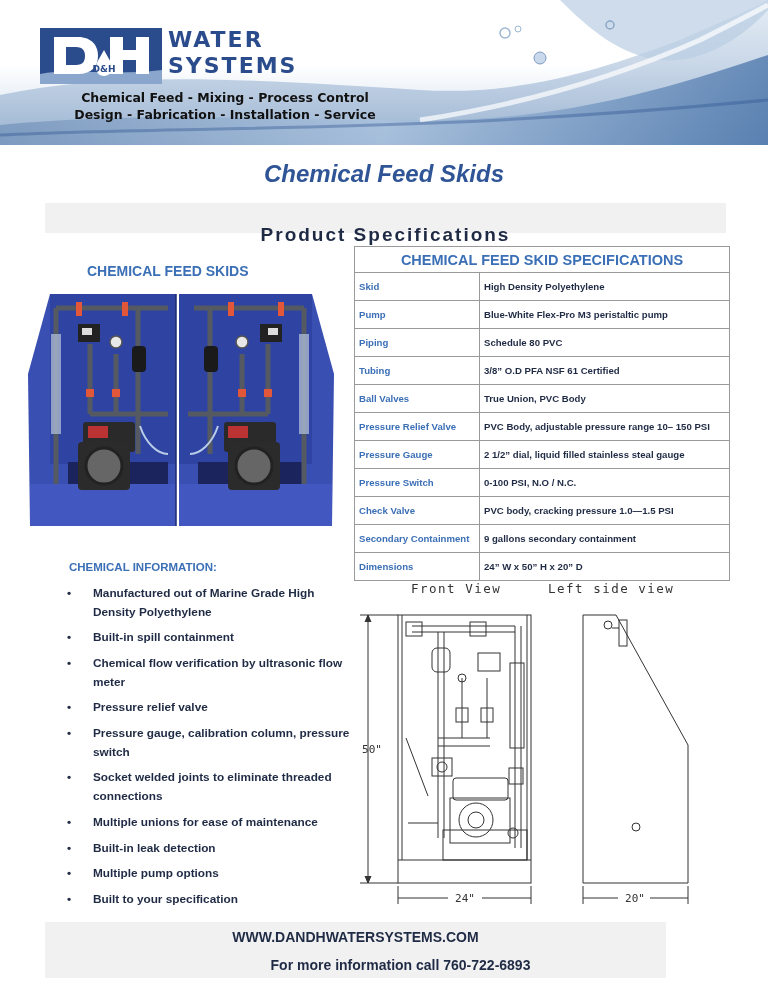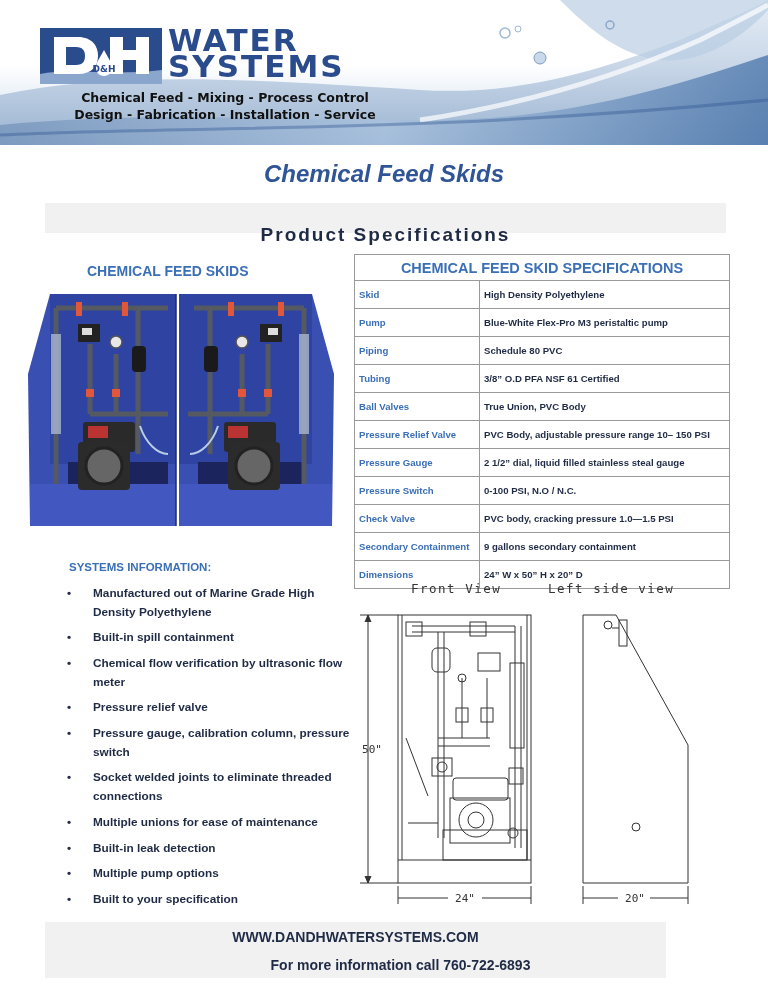--- a/index.html
+++ b/index.html
@@ -6,39 +6,39 @@
   html, body { width: 768px; height: 994px; background: #ffffff; overflow: hidden; }
   body { position: relative; font-family: "Liberation Sans", sans-serif; color: #1f2a44; }
 
   
   .banner { position: absolute; left: 0; top: 0; width: 768px; height: 145px; overflow: hidden;
     background: linear-gradient(180deg, #ffffff 0%, #ffffff 45%, #e6eef6 70%, #c9d9ea 100%); }
   .banner-wave { position: absolute; left: 0; top: 0; width: 768px; height: 145px; }
   .logo { position: absolute; left: 40px; top: 28px; }
   .logo-dh { position: absolute; left: 0; top: 0; width: 122px; height: 56px; }
   .logo-word { position: absolute; left: 128px; top: -1px; font-family: "DejaVu Sans", sans-serif;
-    font-weight: bold; color: #2b4c8c; font-size: 31px; line-height: 26px; letter-spacing: 2px; }
+    font-weight: bold; color: #2b4c8c; font-size: 22px; line-height: 26px; letter-spacing: 2px; }
   .tagline { position: absolute; left: 60px; width: 330px; text-align: center;
     font-family: "DejaVu Sans", sans-serif; font-weight: bold; font-size: 12.5px; color: #111; }
   .tag1 { top: 90px; }
   .tag2 { top: 107px; }
 
   
   .main-title { position: absolute; left: 0; top: 160px; width: 768px; text-align: center;
     font-size: 24px; font-weight: bold; font-style: italic; color: #2f5597; }
   .spec-bar { position: absolute; left: 45px; top: 203px; width: 681px; height: 30px; background: #f1f1f2; }
   .spec-bar-title { display: block; text-align: center; font-size: 19px; font-weight: bold;
     letter-spacing: 2px; line-height: 30px; color: #1f2a44; margin-top: 17px; }
 
   
   .photo-title { position: absolute; left: 87px; top: 263px; font-size: 14px; font-weight: bold; color: #3b6fb6; }
   .photo { position: absolute; left: 28px; top: 294px; width: 306px; height: 232px; }
 
   
-  .spec-table { position: absolute; left: 354px; top: 254px; width: 376px; border-collapse: collapse;
+  .spec-table { position: absolute; left: 354px; top: 246px; width: 376px; border-collapse: collapse;
     border: 1px solid #9a9a9a; }
   .spec-table th { height: 26px; font-size: 14.5px; font-weight: bold; color: #3b6fb6;
     text-align: center; border: 1px solid #9a9a9a; }
   .spec-table td { height: 20.3px; font-size: 9.6px; font-weight: bold; border: 1px solid #9a9a9a;
     padding: 8px 4px; white-space: nowrap; }
   .spec-table td.k { color: #3b6fb6; width: 125px; }
   .spec-table td.v { color: #1f2a44; }
   .spec-table tr.tall td { height: 23px; }
 
   
@@ -228,21 +228,21 @@
         <td class="k">Secondary Containment</td>
         <td class="v">9 gallons secondary containment</td>
       </tr>
     <tr class="tall">
         <td class="k">Dimensions</td>
         <td class="v">24” W x 50” H x 20” D</td>
       </tr>
   </tbody>
 </table>
 
-<div class="info-title">SYSTEMS INFORMATION:</div>
+<div class="info-title">CHEMICAL INFORMATION:</div>
 <ul class="info-list">
   <li><span class="bullet">•</span><span>Manufactured out of Marine Grade High Density Polyethylene</span></li>
   <li><span class="bullet">•</span><span>Built-in spill containment</span></li>
   <li><span class="bullet">•</span><span>Chemical flow verification by ultrasonic flow meter</span></li>
   <li><span class="bullet">•</span><span>Pressure relief valve</span></li>
   <li><span class="bullet">•</span><span>Pressure gauge, calibration column, pressure switch</span></li>
   <li><span class="bullet">•</span><span>Socket welded joints to eliminate threaded connections</span></li>
   <li><span class="bullet">•</span><span>Multiple unions for ease of maintenance</span></li>
   <li><span class="bullet">•</span><span>Built-in leak detection</span></li>
   <li><span class="bullet">•</span><span>Multiple pump options</span></li>

